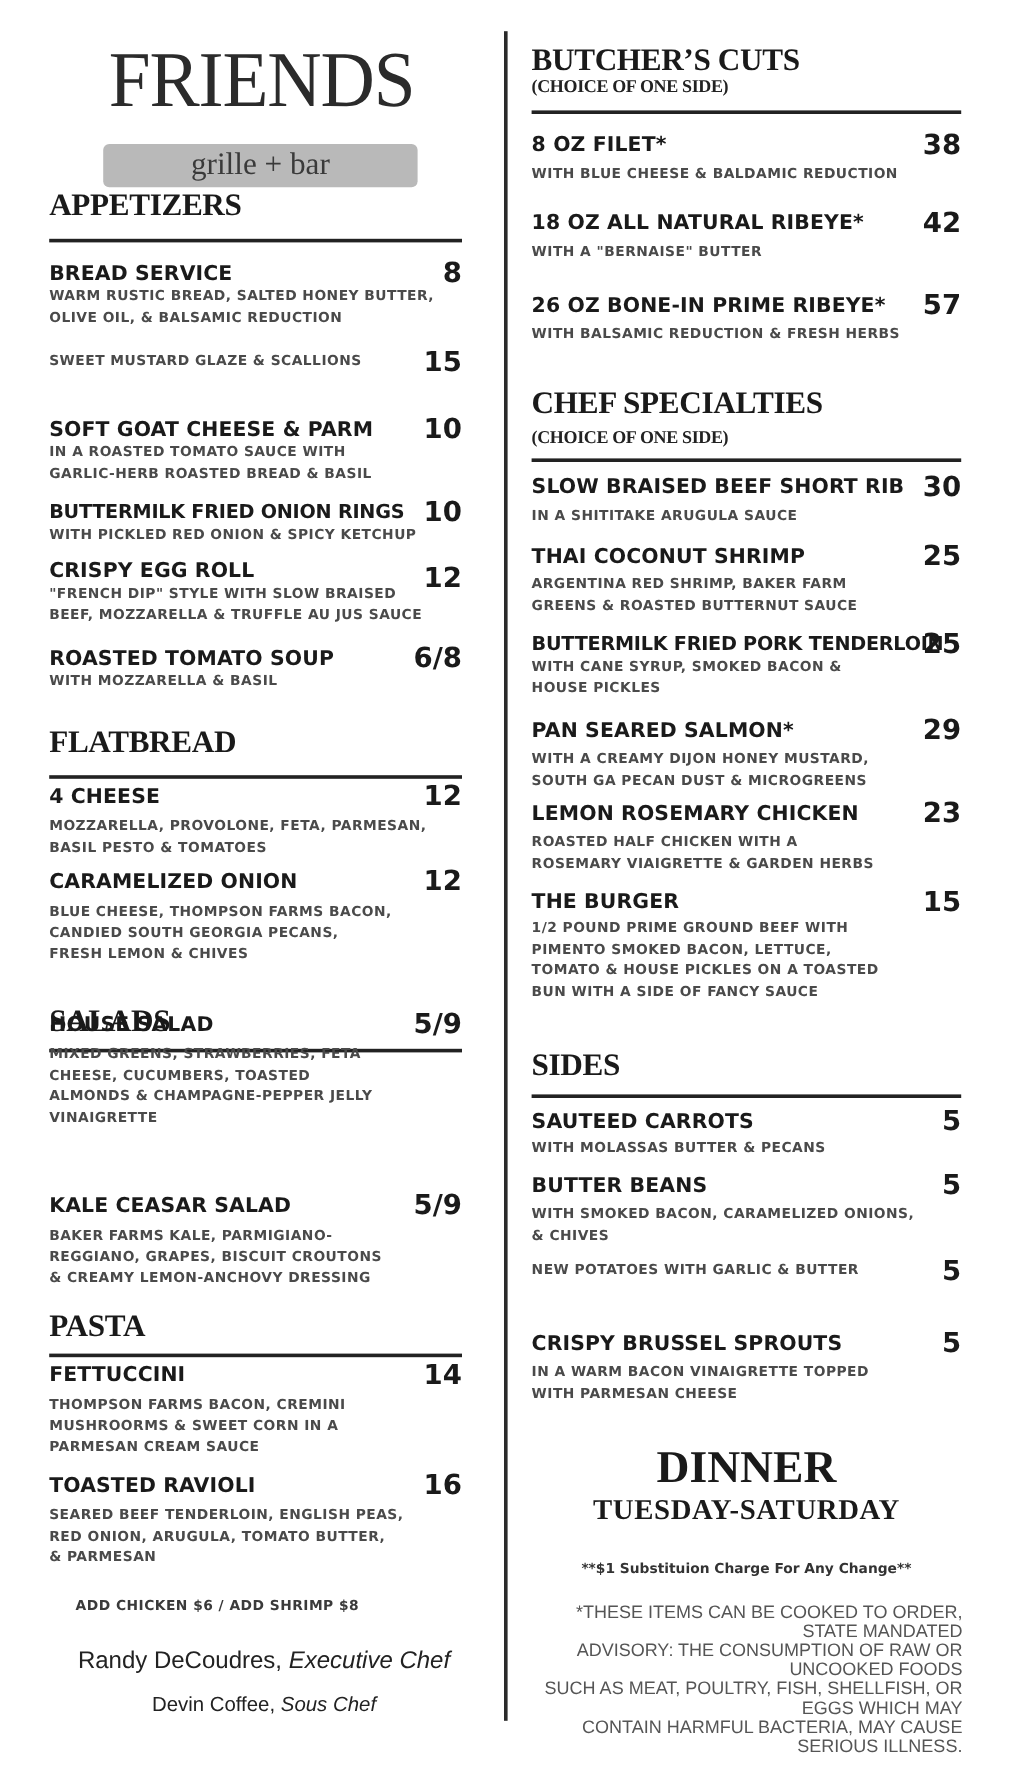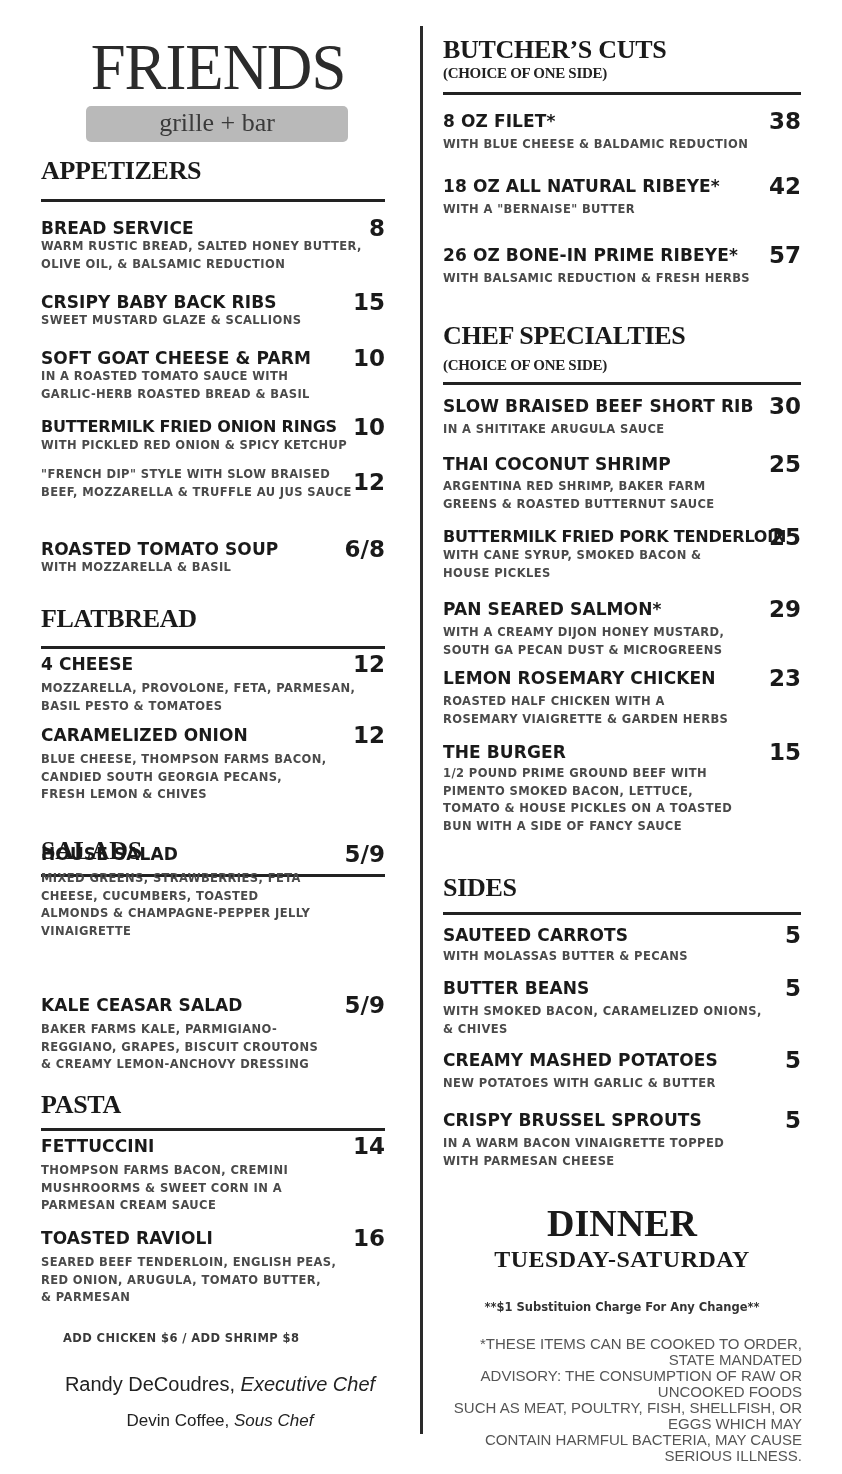--- a/index.html
+++ b/index.html
@@ -16,21 +16,21 @@
   }
 
   
   .logo { position: absolute; left: 84px; top: 34px; width: 266px; text-align: center; }
   .logo-title {
     font-family: "Liberation Serif", "DejaVu Serif", serif;
     font-size: 66px; line-height: 66px; color: #2b2b2b; letter-spacing: -1px;
     transform: scaleX(0.95);
   }
   .logo-sub {
-    margin-top: 6px; margin-left: 2px; width: 262px; height: 36px;
+    margin-top: 20px; margin-left: 2px; width: 262px; height: 36px;
     background: #b9b9b9; border-radius: 5px;
     font-family: "Liberation Serif", "DejaVu Serif", serif;
     font-size: 26px; line-height: 34px; color: #3a3a3a;
   }
 
   
   .section { position: absolute; left: 0; right: 0; }
   .sec-title {
     font-family: "Liberation Serif", "DejaVu Serif", serif;
     font-weight: bold; font-size: 26px; line-height: 28px; color: #1a1a1a;
@@ -108,36 +108,36 @@
   </div>
   <div class="rule" style="top:199px; width:344px"></div>
 
   <div class="item" style="top:218px">
     <div class="item-name">BREAD SERVICE</div>
     <div class="item-price">8</div>
     <div class="item-desc">WARM RUSTIC BREAD, SALTED HONEY BUTTER,
 OLIVE OIL, &amp; BALSAMIC REDUCTION</div>
   </div>
   <div class="item" style="top:292px">
-    <div class="item-name">CRSIPY BABY BACK RIBS</div>
     <div class="item-price">15</div>
     <div class="item-desc">SWEET MUSTARD GLAZE &amp; SCALLIONS</div>
   </div>
   <div class="item" style="top:348px">
     <div class="item-name">SOFT GOAT CHEESE &amp; PARM</div>
     <div class="item-price">10</div>
     <div class="item-desc">IN A ROASTED TOMATO SAUCE WITH
 GARLIC-HERB ROASTED BREAD &amp; BASIL</div>
   </div>
   <div class="item" style="top:417px">
     <div class="item-name" style="font-size:16px; letter-spacing:-0.2px">BUTTERMILK FRIED ONION RINGS</div>
     <div class="item-price">10</div>
     <div class="item-desc">WITH PICKLED RED ONION &amp; SPICY KETCHUP</div>
   </div>
   <div class="item" style="top:466px">
+    <div class="item-name">CRISPY EGG ROLL</div>
     <div class="item-price" style="top:6px">12</div>
     <div class="item-desc">"FRENCH DIP" STYLE WITH SLOW BRAISED
 BEEF, MOZZARELLA &amp; TRUFFLE AU JUS SAUCE</div>
   </div>
   <div class="item" style="top:539px">
     <div class="item-name">ROASTED TOMATO SOUP</div>
     <div class="item-price">6/8</div>
     <div class="item-desc">WITH MOZZARELLA &amp; BASIL</div>
   </div>
 
@@ -291,21 +291,20 @@
     <div class="item-price">5</div>
     <div class="item-desc">WITH MOLASSAS BUTTER &amp; PECANS</div>
   </div>
   <div class="item" style="top:978px">
     <div class="item-name" style="margin-bottom:5px">BUTTER BEANS</div>
     <div class="item-price">5</div>
     <div class="item-desc">WITH SMOKED BACON, CARAMELIZED ONIONS,
 &amp; CHIVES</div>
   </div>
   <div class="item" style="top:1050px">
-    <div class="item-name" style="margin-bottom:5px">CREAMY MASHED POTATOES</div>
     <div class="item-price">5</div>
     <div class="item-desc">NEW POTATOES WITH GARLIC &amp; BUTTER</div>
   </div>
   <div class="item" style="top:1110px">
     <div class="item-name" style="margin-bottom:5px">CRISPY BRUSSEL SPROUTS</div>
     <div class="item-price">5</div>
     <div class="item-desc">IN A WARM BACON VINAIGRETTE TOPPED
 WITH PARMESAN CHEESE</div>
   </div>
 </div>

